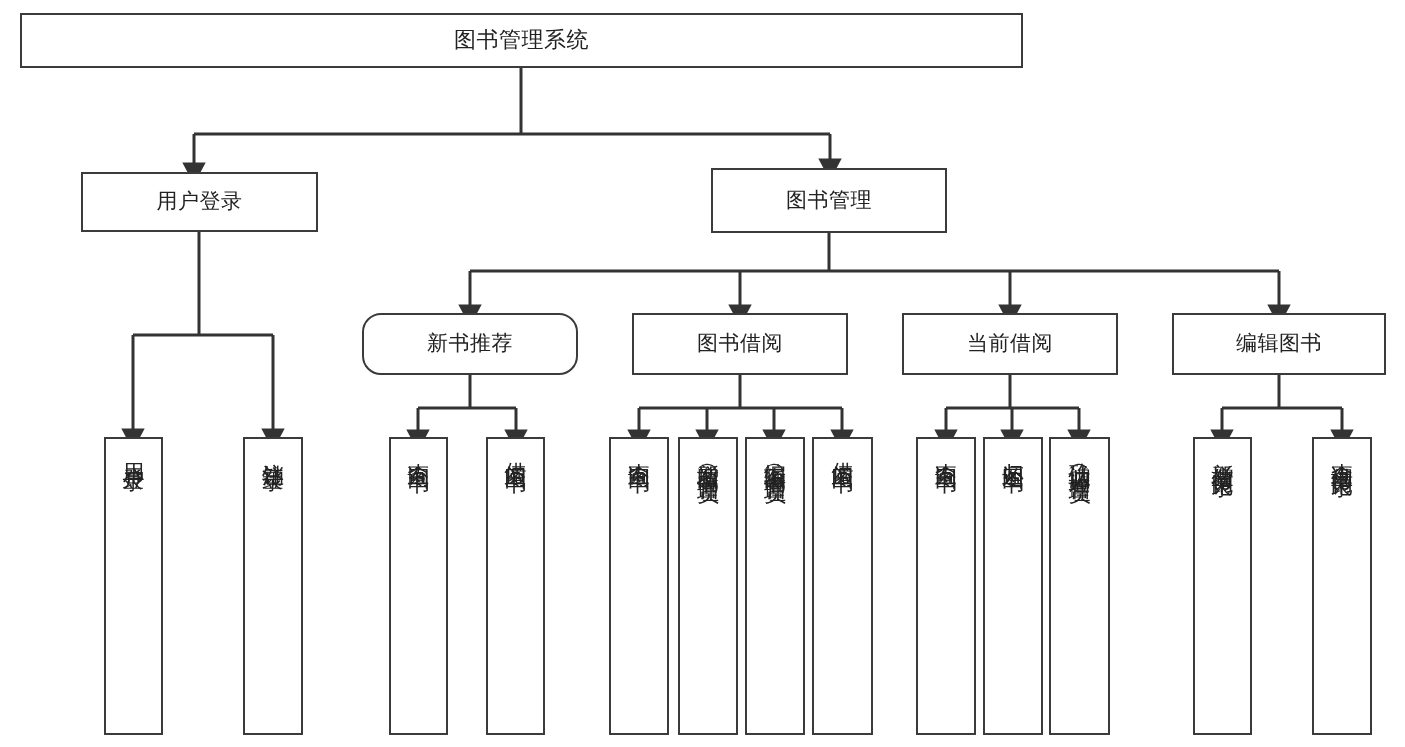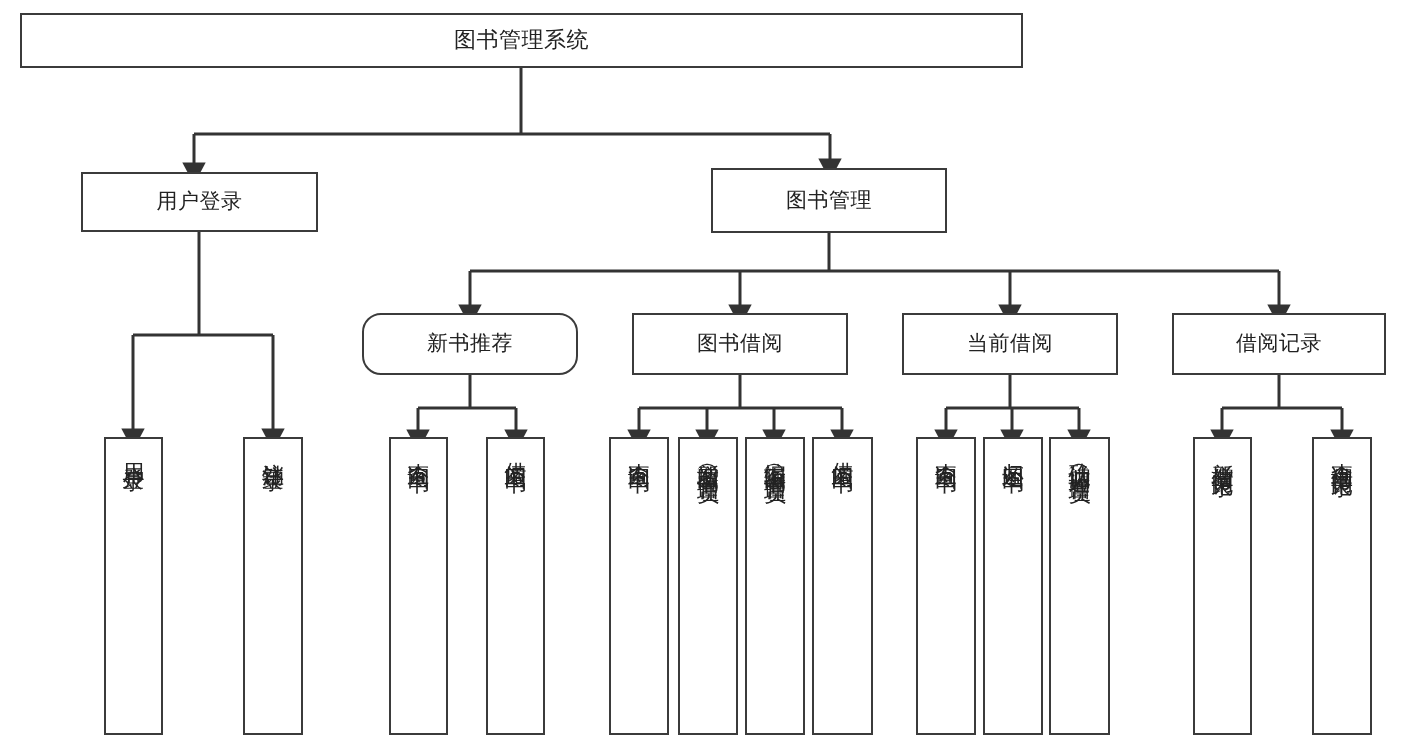--- a/index.html
+++ b/index.html
@@ -146,21 +146,21 @@
 
   <div class="node horizontal" style="left:902px; top:313px; width:216px; height:62px;">
     <span class="node-label">当前借阅</span>
   </div>
 
   <div class="node horizontal" style="left:632px; top:313px; width:216px; height:62px;">
     <span class="node-label">图书借阅</span>
   </div>
 
   <div class="node horizontal" style="left:1172px; top:313px; width:214px; height:62px;">
-    <span class="node-label">借阅记录</span>
+    <span class="node-label">编辑图书</span>
   </div>
 
   <div class="node vertical" style="left:104px; top:437px; width:59px; height:298px;">
     <span class="node-label">用户登录</span>
   </div>
 
   <div class="node vertical" style="left:243px; top:437px; width:60px; height:298px;">
     <span class="node-label">注销登录</span>
   </div>
 

